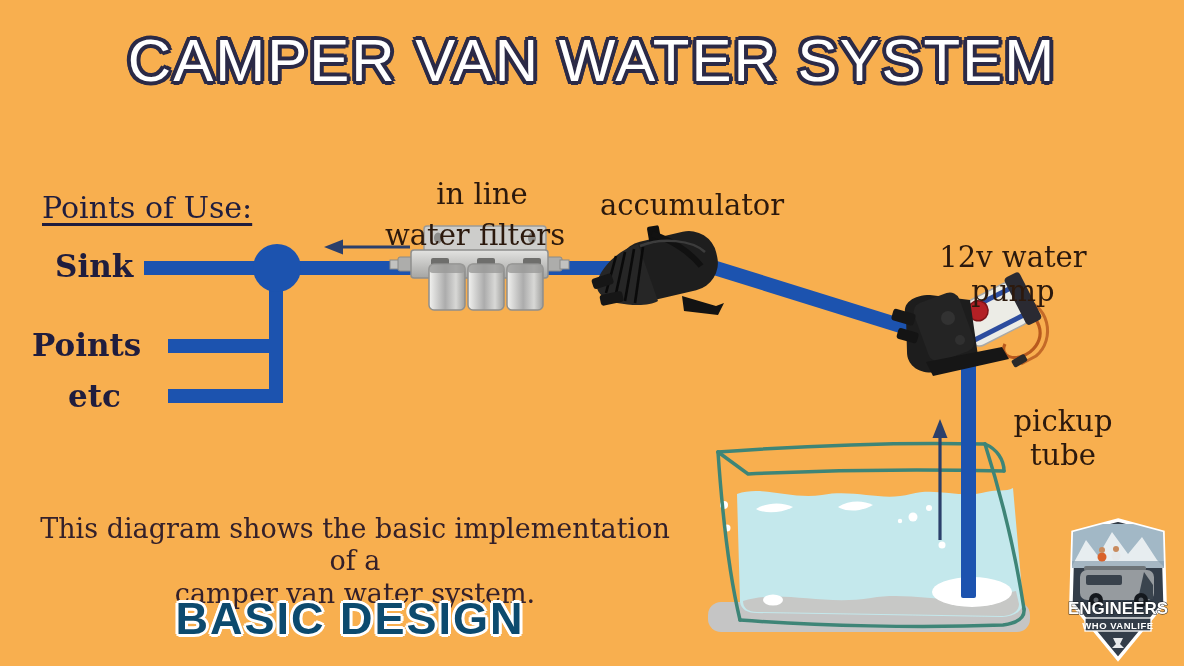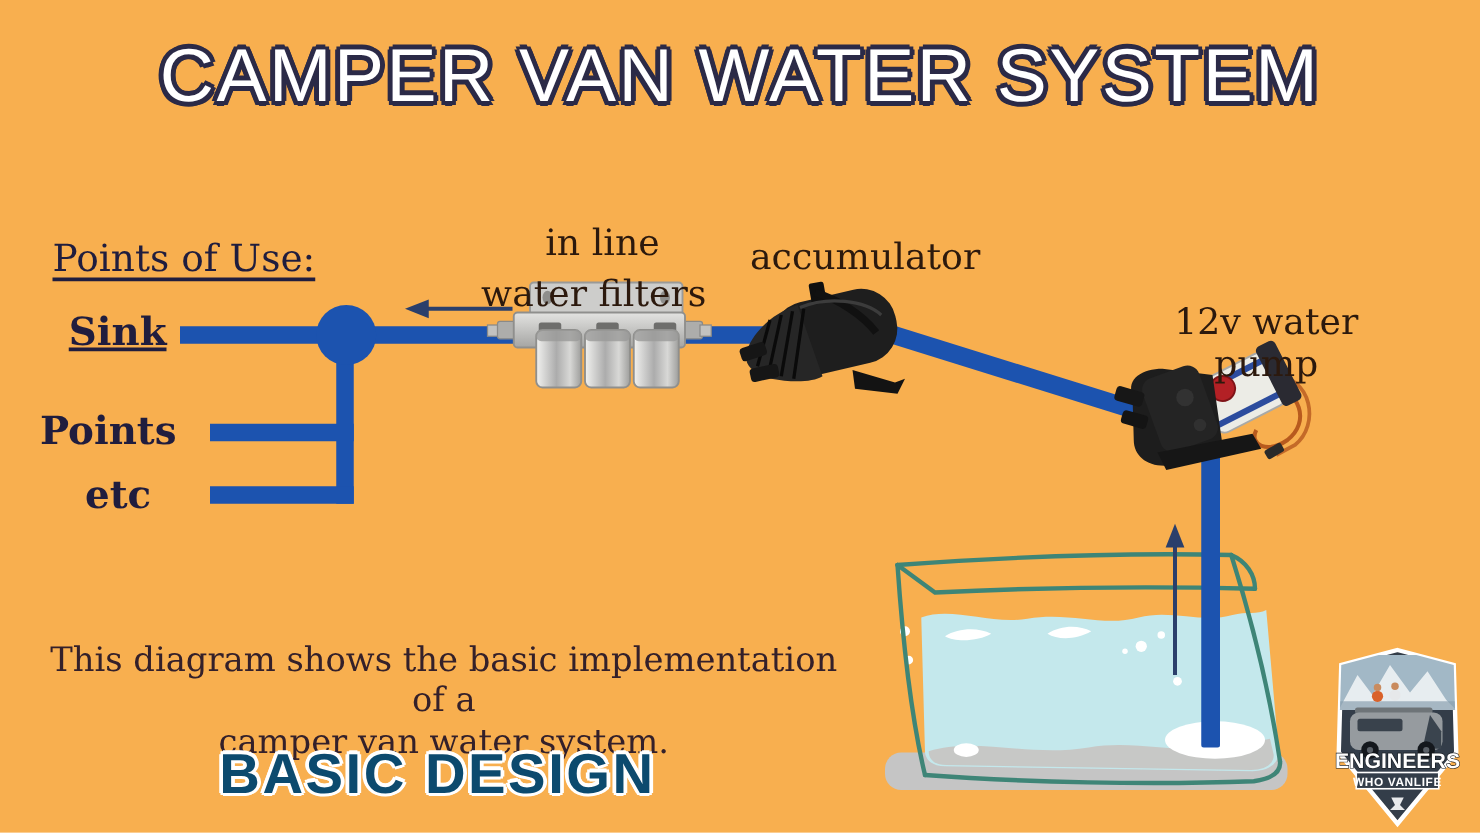--- a/index.html
+++ b/index.html
@@ -30,21 +30,21 @@
   .serif{font-family:"DejaVu Serif","Liberation Serif",serif;}
 
   .pou-heading{
     position:absolute;left:42px;top:190px;
     font-weight:normal;font-size:30px;color:#201D3E;
     text-decoration:underline;
     text-decoration-thickness:3px;
     text-underline-offset:5px;
   }
   .pou-item{position:absolute;font-weight:bold;font-size:31px;color:#201D3E;}
-  .pou-sink{left:55px;top:248px;text-decoration:underline;}
+  .pou-sink{left:55px;top:248px;}
   .pou-shower{left:32px;top:327px;}
   .pou-etc{left:68px;top:378px;}
 
   .lbl{position:absolute;font-size:29px;color:#2C190D;text-align:center;}
   .lbl-inline{left:412px;top:145px;width:140px;margin-top:32px;}
   .lbl-filters{left:375px;top:188px;width:200px;margin-top:30px;}
   .lbl-accumulator{left:600px;top:188px;width:176px;}
   .lbl-pump{left:915px;top:240px;width:196px;text-align:center;}
   .lbl-pickup{left:988px;top:404px;width:150px;}
 
@@ -223,20 +223,21 @@
 
   <div class="pou-heading serif">Points of Use:</div>
   <div class="pou-item pou-sink serif">Sink</div>
   <div class="pou-item pou-shower serif">Points</div>
   <div class="pou-item pou-etc serif">etc</div>
 
   <div class="lbl lbl-inline serif">in line</div>
   <div class="lbl lbl-filters serif">water filters</div>
   <div class="lbl lbl-accumulator serif">accumulator</div>
   <div class="lbl lbl-pump serif">12v water pump</div>
+  <div class="lbl lbl-pickup serif">pickup tube</div>
 
   <div class="desc serif">
     <div>This diagram shows the basic implementation of a</div>
     <div>camper van water system.</div>
   </div>
 
   <div class="subtitle">BASIC DESIGN</div>
 </div>
 
 </body></html>

